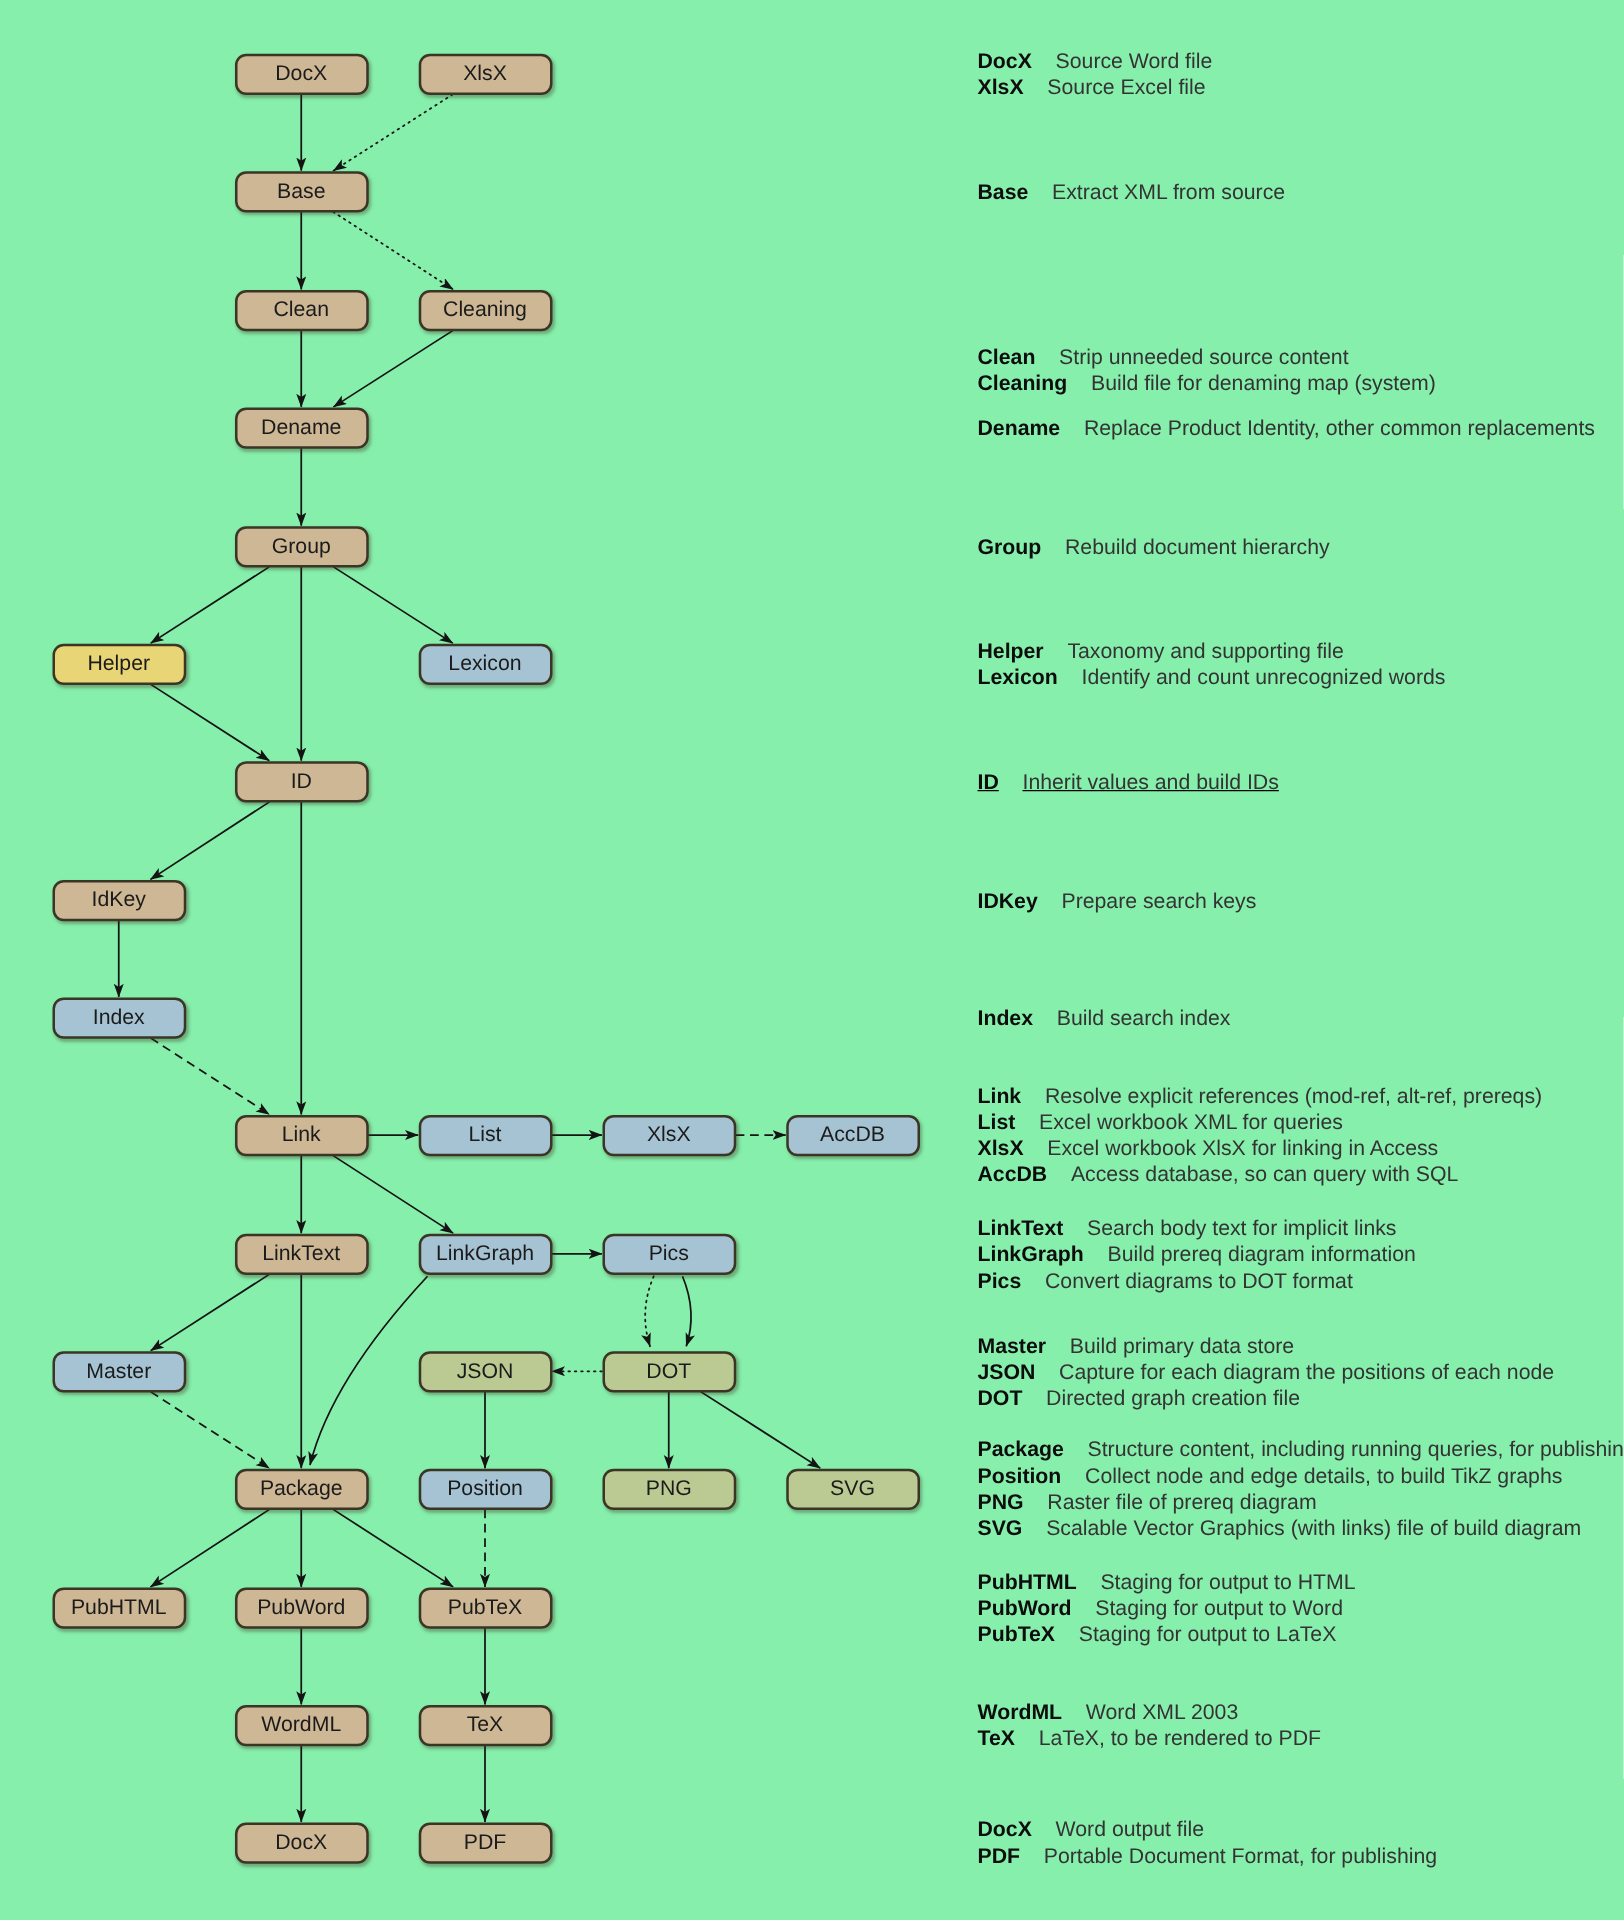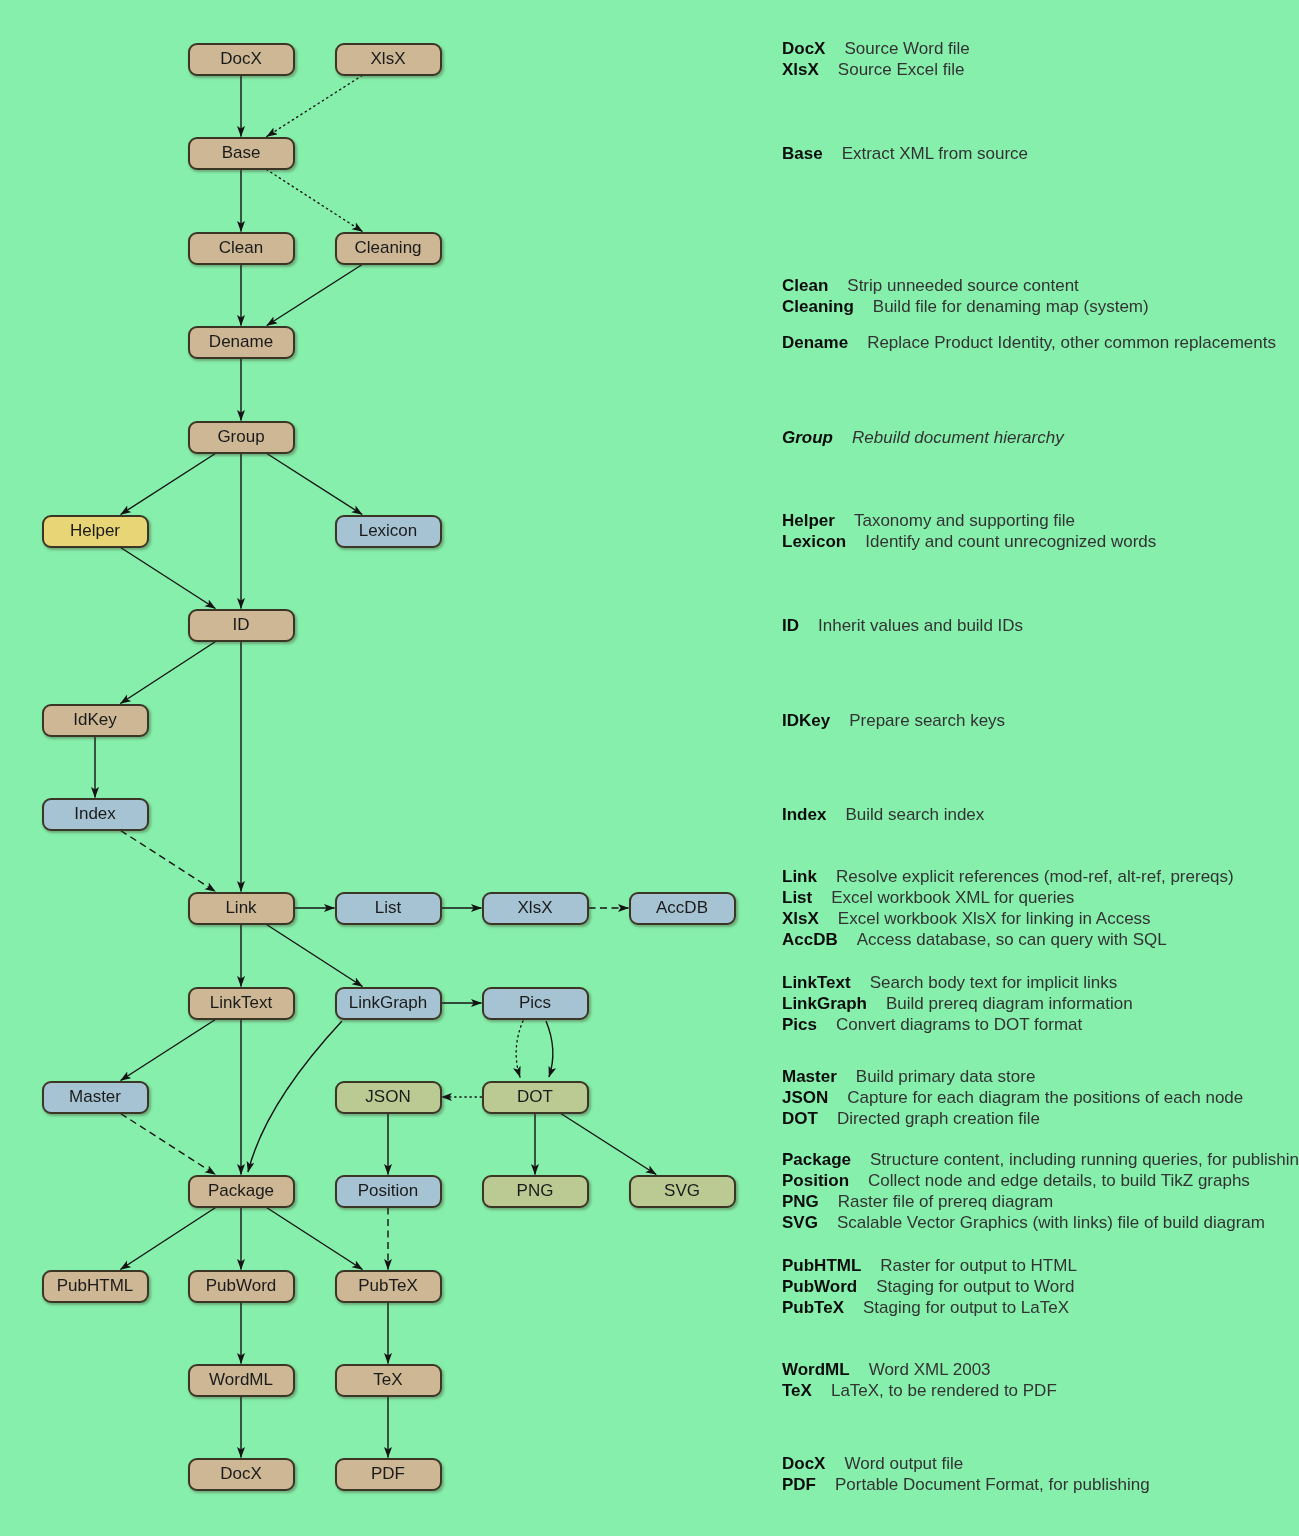--- a/index.html
+++ b/index.html
@@ -122,28 +122,28 @@
       <div class="legend-group" style="left: 782px; top: 142.5px;">
         <div class="legend-line"><b>Base</b><span class="desc">Extract XML from source</span></div>
       </div>
       <div class="legend-group" style="left: 782px; top: 227px; margin-top: 48px;">
         <div class="legend-line"><b>Clean</b><span class="desc">Strip unneeded source content</span></div>
         <div class="legend-line"><b>Cleaning</b><span class="desc">Build file for denaming map (system)</span></div>
       </div>
       <div class="legend-group" style="left: 782px; top: 331.5px;">
         <div class="legend-line"><b>Dename</b><span class="desc">Replace Product Identity, other common replacements</span></div>
       </div>
-      <div class="legend-group" style="left: 782px; top: 426.5px; font-style: italic;">
+      <div class="legend-group" style="left: 782px; top: 426.5px;">
         <div class="legend-line"><b>Group</b><span class="desc">Rebuild document hierarchy</span></div>
       </div>
       <div class="legend-group" style="left: 782px; top: 510px;">
         <div class="legend-line"><b>Helper</b><span class="desc">Taxonomy and supporting file</span></div>
         <div class="legend-line"><b>Lexicon</b><span class="desc">Identify and count unrecognized words</span></div>
       </div>
-      <div class="legend-group" style="left: 782px; top: 614.5px;">
+      <div class="legend-group" style="left: 782px; top: 614.5px; text-decoration: underline;">
         <div class="legend-line"><b>ID</b><span class="desc">Inherit values and build IDs</span></div>
       </div>
       <div class="legend-group" style="left: 782px; top: 709.5px; text-align: center;">
         <div class="legend-line"><b>IDKey</b><span class="desc">Prepare search keys</span></div>
       </div>
       <div class="legend-group" style="left: 782px; top: 803.5px;">
         <div class="legend-line"><b>Index</b><span class="desc">Build search index</span></div>
       </div>
       <div class="legend-group" style="left: 782px; top: 866px;">
         <div class="legend-line"><b>Link</b><span class="desc">Resolve explicit references (mod-ref, alt-ref, prereqs)</span></div>
@@ -161,21 +161,21 @@
         <div class="legend-line"><b>JSON</b><span class="desc">Capture for each diagram the positions of each node</span></div>
         <div class="legend-line"><b>DOT</b><span class="desc">Directed graph creation file</span></div>
       </div>
       <div class="legend-group" style="left: 782px; top: 1149px;">
         <div class="legend-line"><b>Package</b><span class="desc">Structure content, including running queries, for publishing</span></div>
         <div class="legend-line"><b>Position</b><span class="desc">Collect node and edge details, to build TikZ graphs</span></div>
         <div class="legend-line"><b>PNG</b><span class="desc">Raster file of prereq diagram</span></div>
         <div class="legend-line"><b>SVG</b><span class="desc">Scalable Vector Graphics (with links) file of build diagram</span></div>
       </div>
       <div class="legend-group" style="left: 782px; top: 1254.5px;">
-        <div class="legend-line"><b>PubHTML</b><span class="desc">Raster for output to HTML</span></div>
+        <div class="legend-line"><b>PubHTML</b><span class="desc">Staging for output to HTML</span></div>
         <div class="legend-line"><b>PubWord</b><span class="desc">Staging for output to Word</span></div>
         <div class="legend-line"><b>PubTeX</b><span class="desc">Staging for output to LaTeX</span></div>
       </div>
       <div class="legend-group" style="left: 782px; top: 1359px;">
         <div class="legend-line"><b>WordML</b><span class="desc">Word XML 2003</span></div>
         <div class="legend-line"><b>TeX</b><span class="desc">LaTeX, to be rendered to PDF</span></div>
       </div>
       <div class="legend-group" style="left: 782px; top: 1453px;">
         <div class="legend-line"><b>DocX</b><span class="desc">Word output file</span></div>
         <div class="legend-line"><b>PDF</b><span class="desc">Portable Document Format, for publishing</span></div>

